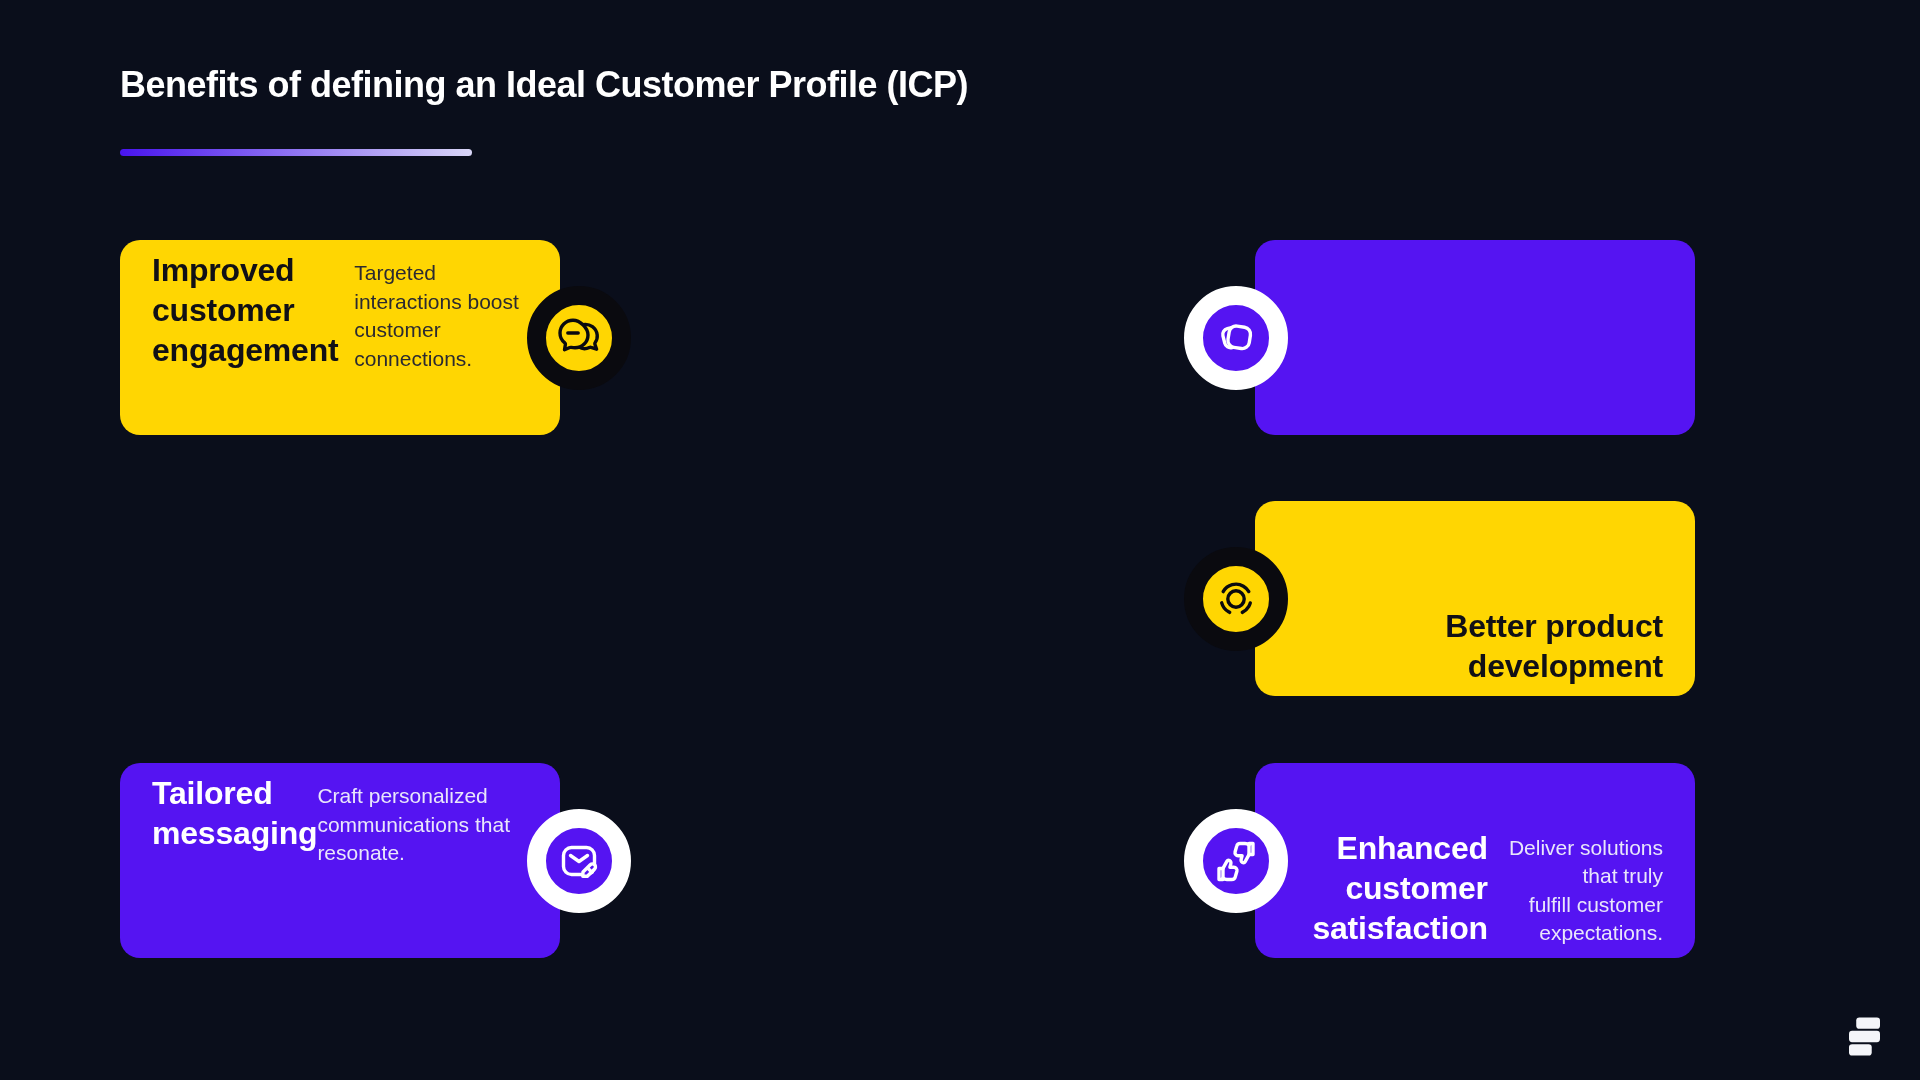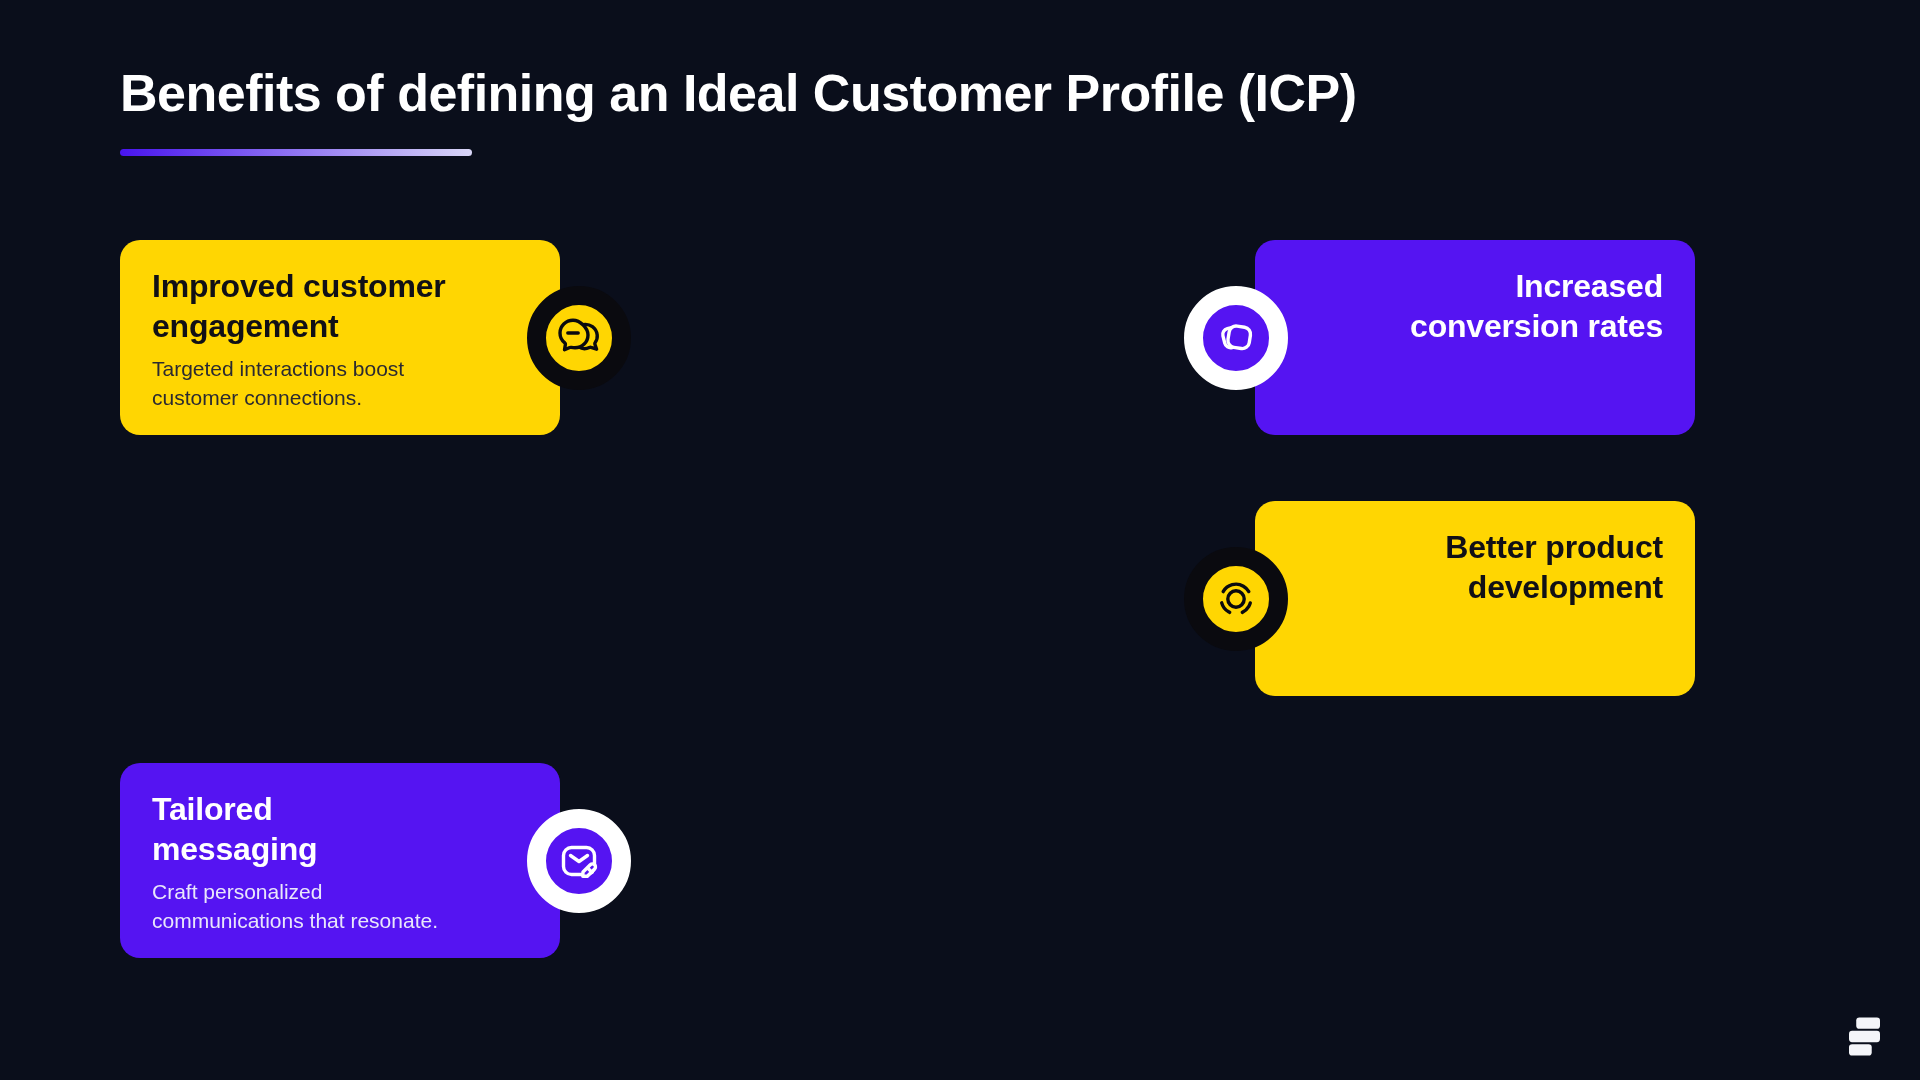--- a/index.html
+++ b/index.html
@@ -7,21 +7,21 @@
   body {
     font-family:"Liberation Sans", sans-serif;
     background: var(--background, #0A0E1B);
     overflow:hidden;
   }
   .stage { position:relative; width:1920px; height:1080px; background:var(--background,#0A0E1B); }
 
   
   .page-title {
     position:absolute; left:120px; top:64px;
-    font-size:52px; font-weight:700; letter-spacing:-0.5px;
+    font-size:36px; font-weight:700; letter-spacing:-0.5px;
     color:var(--white,#FFFFFF); line-height:1.15;
   }
   .title-underline {
     position:absolute; left:120px; top:149px; width:352px; height:7px; border-radius:4px;
     background:linear-gradient(90deg, var(--underline-from,#4814EE), var(--underline-to,#D9D6F7));
   }
 
   
   .card {
     position:absolute; width:440px; height:195px; border-radius:20px;
@@ -29,22 +29,22 @@
   .col-left  { left:120px; }
   .col-right { left:1255px; }
   .row-1 { top:240px; }
   .row-2 { top:501px; }
   .row-3 { top:763px; }
 
   .card.yellow { background:var(--yellow,#FFD602); --card-fill:var(--yellow,#FFD602); }
   .card.purple { background:var(--purple,#5514F2); --card-fill:var(--purple,#5514F2); }
 
   .content {
-    position:absolute; inset:0; padding:26px 32px;
-    display:flex; flex-direction:column;
+    position:absolute; inset:0; padding:10px 32px;
+    display:flex; flex-direction:row;justify-content:flex-end;
   }
   .icon-left .content { align-items:flex-end; text-align:right; }
 
   .card-title {
     font-size:32px; font-weight:700; line-height:1.25; letter-spacing:-0.2px;
     white-space:pre-line;
   }
   .card-desc {
     margin-top:9px; font-size:21px; line-height:1.36; white-space:pre-line;
   }
@@ -110,22 +110,20 @@
         <rect x="10.5" y="12.5" width="31" height="27" rx="8"></rect>
         <path d="M17.5 20.5l8.5 6 8.5-6"></path>
         <path class="occlude" d="M29.8 41.2l.2-4.2 7.3-7.3a3 3 0 0 1 4.2 0l.1.1a3 3 0 0 1 0 4.2l-7.3 7.3-4.5-.1Z"></path>
         <path d="M34.9 33.3l4.1 4.1"></path>
       </svg>
     </div>
   </section>
 
   <section class="card purple icon-left col-right row-1">
     <div class="content">
-      <h2 class="card-title">Increased
-conversion rates</h2>
     </div>
     <div class="badge">
       <svg viewBox="0 0 52 52">
         <rect x="13.5" y="15.5" width="19.5" height="19.5" rx="6" transform="rotate(-14 23 25)"></rect>
         <rect class="occlude" x="18.5" y="14.5" width="21.5" height="21.5" rx="7" transform="rotate(9 29 25)"></rect>
       </svg>
     </div>
   </section>
 
   <section class="card yellow icon-left col-right row-2">
@@ -134,20 +132,40 @@
 development</h2>
     </div>
     <div class="badge">
       <svg viewBox="0 0 52 52">
         <circle cx="26" cy="26" r="8.2"></circle>
         <circle cx="26" cy="26" r="14.8" pathLength="360" stroke-dasharray="120 45 50 50 50 45" transform="rotate(-150 26 26)"></circle>
       </svg>
     </div>
   </section>
 
+  <section class="card purple icon-left col-right row-3">
+    <div class="content">
+      <h2 class="card-title">Enhanced customer
+satisfaction</h2>
+      <p class="card-desc">Deliver solutions that truly
+fulfill customer expectations.</p>
+    </div>
+    <div class="badge">
+      <svg viewBox="0 0 52 52">
+        <g transform="translate(7.5 24)">
+          <path d="M1.5 9.5h4v11h-4z"></path>
+          <path d="M5.5 19c1.1 1 2.4 1.5 4 1.5h4.8c1.7 0 3.1-1.1 3.5-2.7l1.6-5.6c.5-2-1-3.9-3-3.9h-4l1-3.8c.4-1.6-.8-3.2-2.5-3.2-.6 0-1.1.3-1.4.8L5.5 9.3"></path>
+        </g>
+        <g transform="rotate(180 26 26) translate(7.5 23)">
+          <path d="M1.5 9.5h4v11h-4z"></path>
+          <path d="M5.5 19c1.1 1 2.4 1.5 4 1.5h4.8c1.7 0 3.1-1.1 3.5-2.7l1.6-5.6c.5-2-1-3.9-3-3.9h-4l1-3.8c.4-1.6-.8-3.2-2.5-3.2-.6 0-1.1.3-1.4.8L5.5 9.3"></path>
+        </g>
+      </svg>
+    </div>
+  </section>
 
   <div class="brand-logo">
     <svg viewBox="0 0 30 37">
       <rect x="7" y="0" width="23" height="11" rx="3"></rect>
       <rect x="0" y="13" width="30" height="11" rx="3"></rect>
       <rect x="0" y="26" width="22" height="11" rx="3"></rect>
     </svg>
   </div>
 
 </div>

